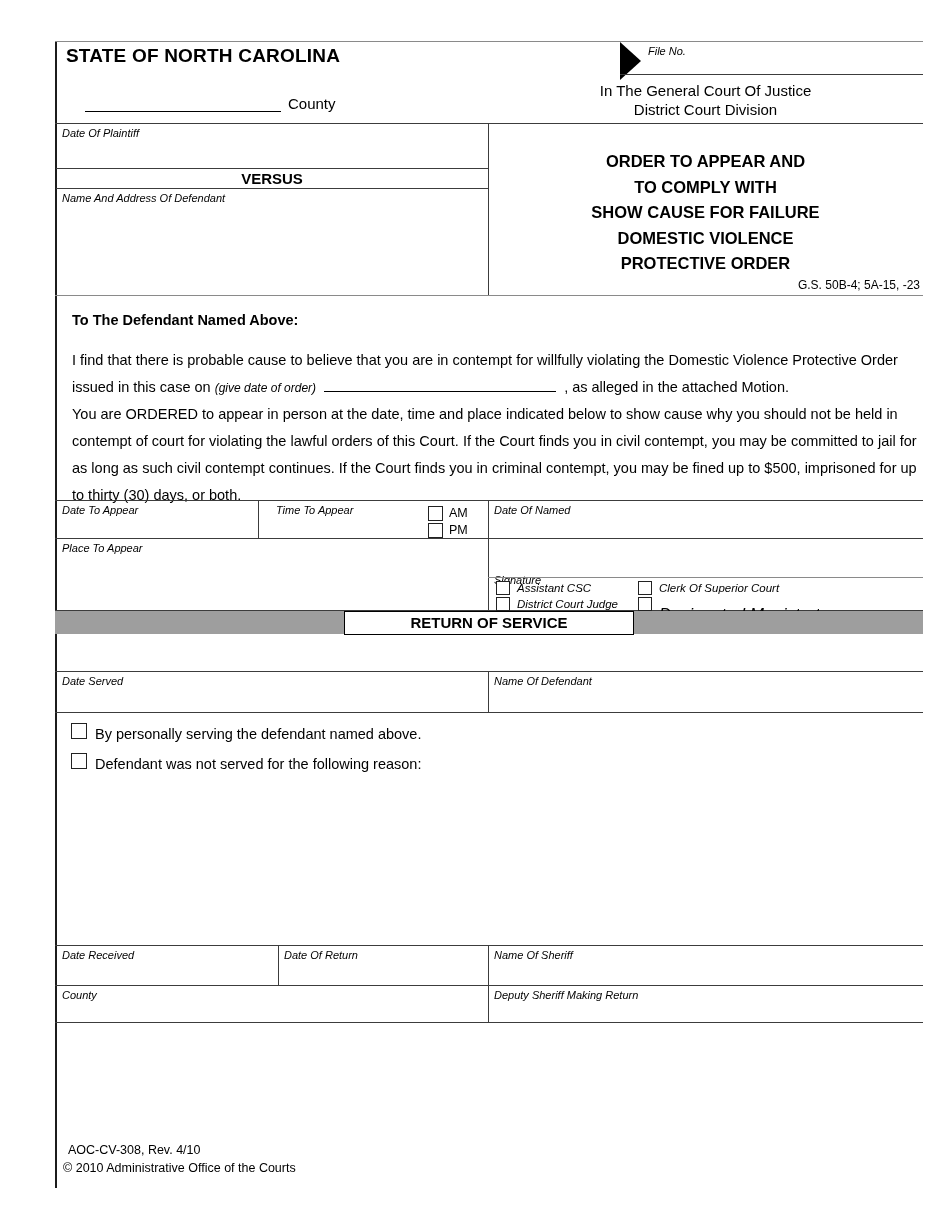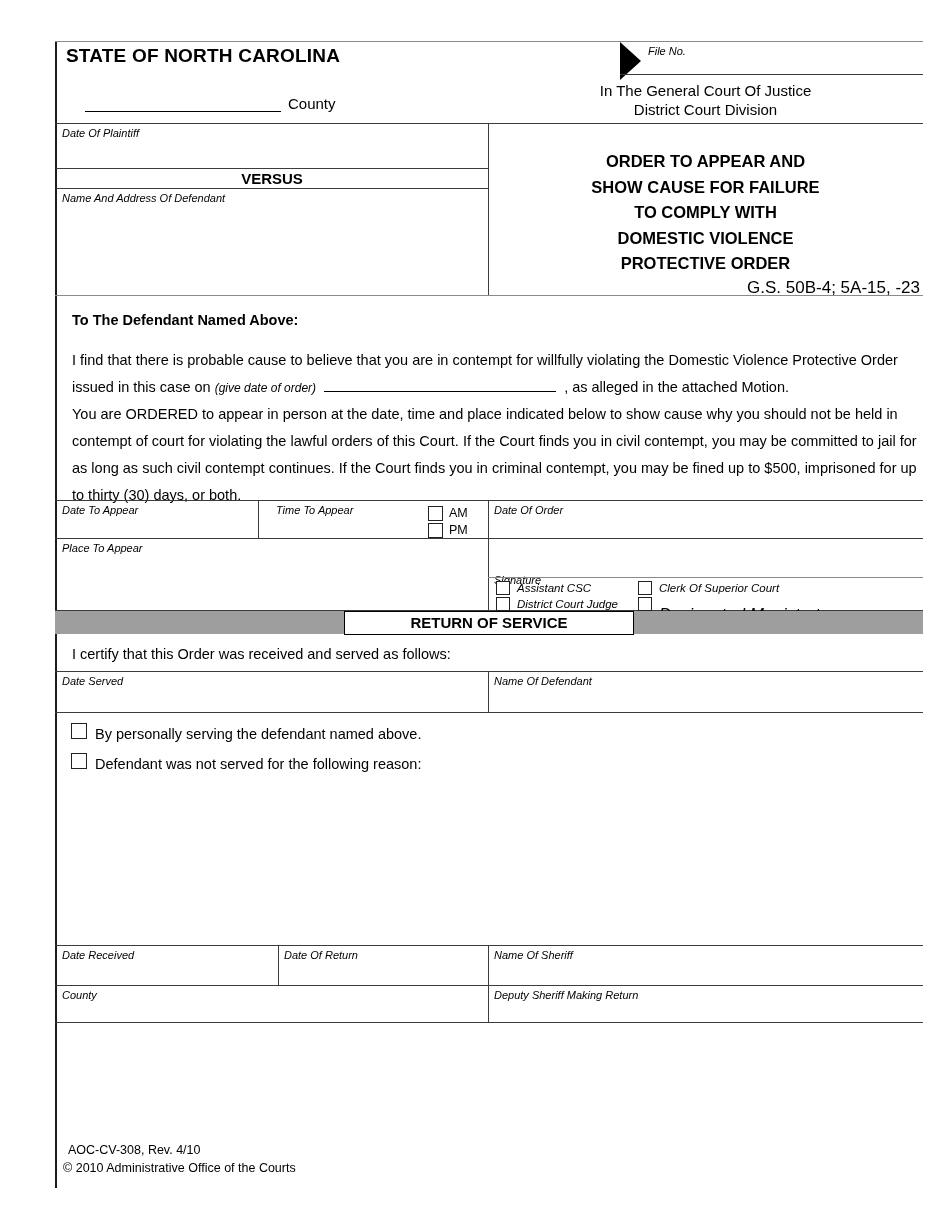--- a/index.html
+++ b/index.html
@@ -49,26 +49,26 @@
 
   <div class="lbl" style="left:62px;top:127px;">Date Of Plaintiff</div>
   <div class="abs" style="left:57px;top:140px;width:428px;height:26px;"></div>
   <div class="abs" style="left:56px;top:168px;width:432px;height:19px;border-top:1px solid #3c3c3c;border-bottom:1px solid #3c3c3c;
               display:flex;align-items:center;justify-content:center;font-weight:bold;font-size:15px;">VERSUS</div>
   <div class="lbl" style="left:62px;top:192px;">Name And Address Of Defendant</div>
   <div class="abs" style="left:57px;top:206px;width:428px;height:86px;"></div>
 
   <div class="abs" style="left:492px;top:149px;width:427px;text-align:center;font-weight:bold;font-size:16.5px;line-height:25.5px;">
     <span class="title-line">ORDER TO APPEAR AND</span>
+    <span class="title-line">TO COMPLY WITH</span>
     <span class="title-line">SHOW CAUSE FOR FAILURE</span>
-    <span class="title-line">TO COMPLY WITH</span>
     <span class="title-line">DOMESTIC VIOLENCE</span>
     <span class="title-line">PROTECTIVE ORDER</span>
   </div>
-  <div class="abs" style="left:492px;top:278px;width:428px;text-align:right;font-size:17px;">G.S. 50B-4; 5A-15, -23</div>
+  <div class="abs" style="left:492px;top:278px;width:428px;text-align:right;font-size:12px;">G.S. 50B-4; 5A-15, -23</div>
 
   <div class="abs" style="left:72px;top:312px;font-size:14.5px;font-weight:bold;">To The Defendant Named Above:</div>
 
   <div class="abs body-txt" style="left:72px;top:347px;width:848px;">
     <span>I find that there is probable cause to believe that you are in contempt for willfully violating the Domestic Violence Protective Order issued in this case on</span>
     <span style="font-style:italic;font-size:12px;">(give date of order)</span>
     <span style="display:inline-block;width:232px;border-bottom:1px solid #000;height:15px;margin:0 4px;"></span>
     <span>, as alleged in the attached Motion.</span>
   </div>
 
@@ -83,21 +83,21 @@
   <div class="lbl" style="left:62px;top:504px;">Date To Appear</div>
   <div class="abs" style="left:57px;top:516px;width:198px;height:20px;"></div>
 
   <div class="lbl" style="left:276px;top:504px;">Time To Appear</div>
   <div class="abs" style="left:261px;top:516px;width:160px;height:20px;"></div>
   <div class="cb" style="left:428px;top:506px;"></div>
   <div class="abs" style="left:449px;top:506px;font-size:12.5px;">AM</div>
   <div class="cb" style="left:428px;top:523px;"></div>
   <div class="abs" style="left:449px;top:523px;font-size:12.5px;">PM</div>
 
-  <div class="lbl" style="left:494px;top:504px;">Date Of Order</div>
+  <div class="lbl" style="left:494px;top:504px;">Date Of Named</div>
   <div class="abs" style="left:491px;top:516px;width:428px;height:20px;"></div>
 
   <div class="lbl" style="left:62px;top:542px;">Place To Appear</div>
   <div class="abs" style="left:57px;top:555px;width:428px;height:52px;"></div>
 
   <div class="lbl" style="left:494px;top:574px;">Signature</div>
   <div class="abs" style="left:491px;top:554px;width:428px;height:22px;"></div>
   <div class="hline hline-gray" style="left:488px;top:577px;width:435px;"></div>
 
   <div class="cb cb-sm" style="left:496px;top:581px;"></div>
@@ -106,21 +106,20 @@
   <div class="lbl" style="left:659px;top:582px;font-size:11.5px;">Clerk Of Superior Court</div>
   <div class="cb cb-sm" style="left:496px;top:597px;"></div>
   <div class="lbl" style="left:517px;top:598px;font-size:11.5px;">District Court Judge</div>
   <div class="cb cb-sm" style="left:638px;top:597px;"></div>
   <div class="lbl" style="left:659px;top:605px;font-size:17px;">Designated Magistrate</div>
 
   <div class="bar" style="left:55px;top:611px;width:868px;height:23px;">
     <div class="bar-title-box">RETURN OF SERVICE</div>
   </div>
 
-  <div class="abs body-txt" style="left:72px;top:641px;">I certify that this Order was received and served as follows:</div>
 
   <div class="hline" style="left:55px;top:671px;width:868px;"></div>
   <div class="vline" style="left:488px;top:671px;height:41px;"></div>
   <div class="hline" style="left:55px;top:712px;width:868px;"></div>
   <div class="lbl" style="left:62px;top:675px;">Date Served</div>
   <div class="abs" style="left:57px;top:688px;width:428px;height:22px;"></div>
   <div class="lbl" style="left:494px;top:675px;">Name Of Defendant</div>
   <div class="abs" style="left:491px;top:688px;width:428px;height:22px;"></div>
 
   <div class="cb" style="left:71px;top:723px;width:14px;height:14px;"></div>

